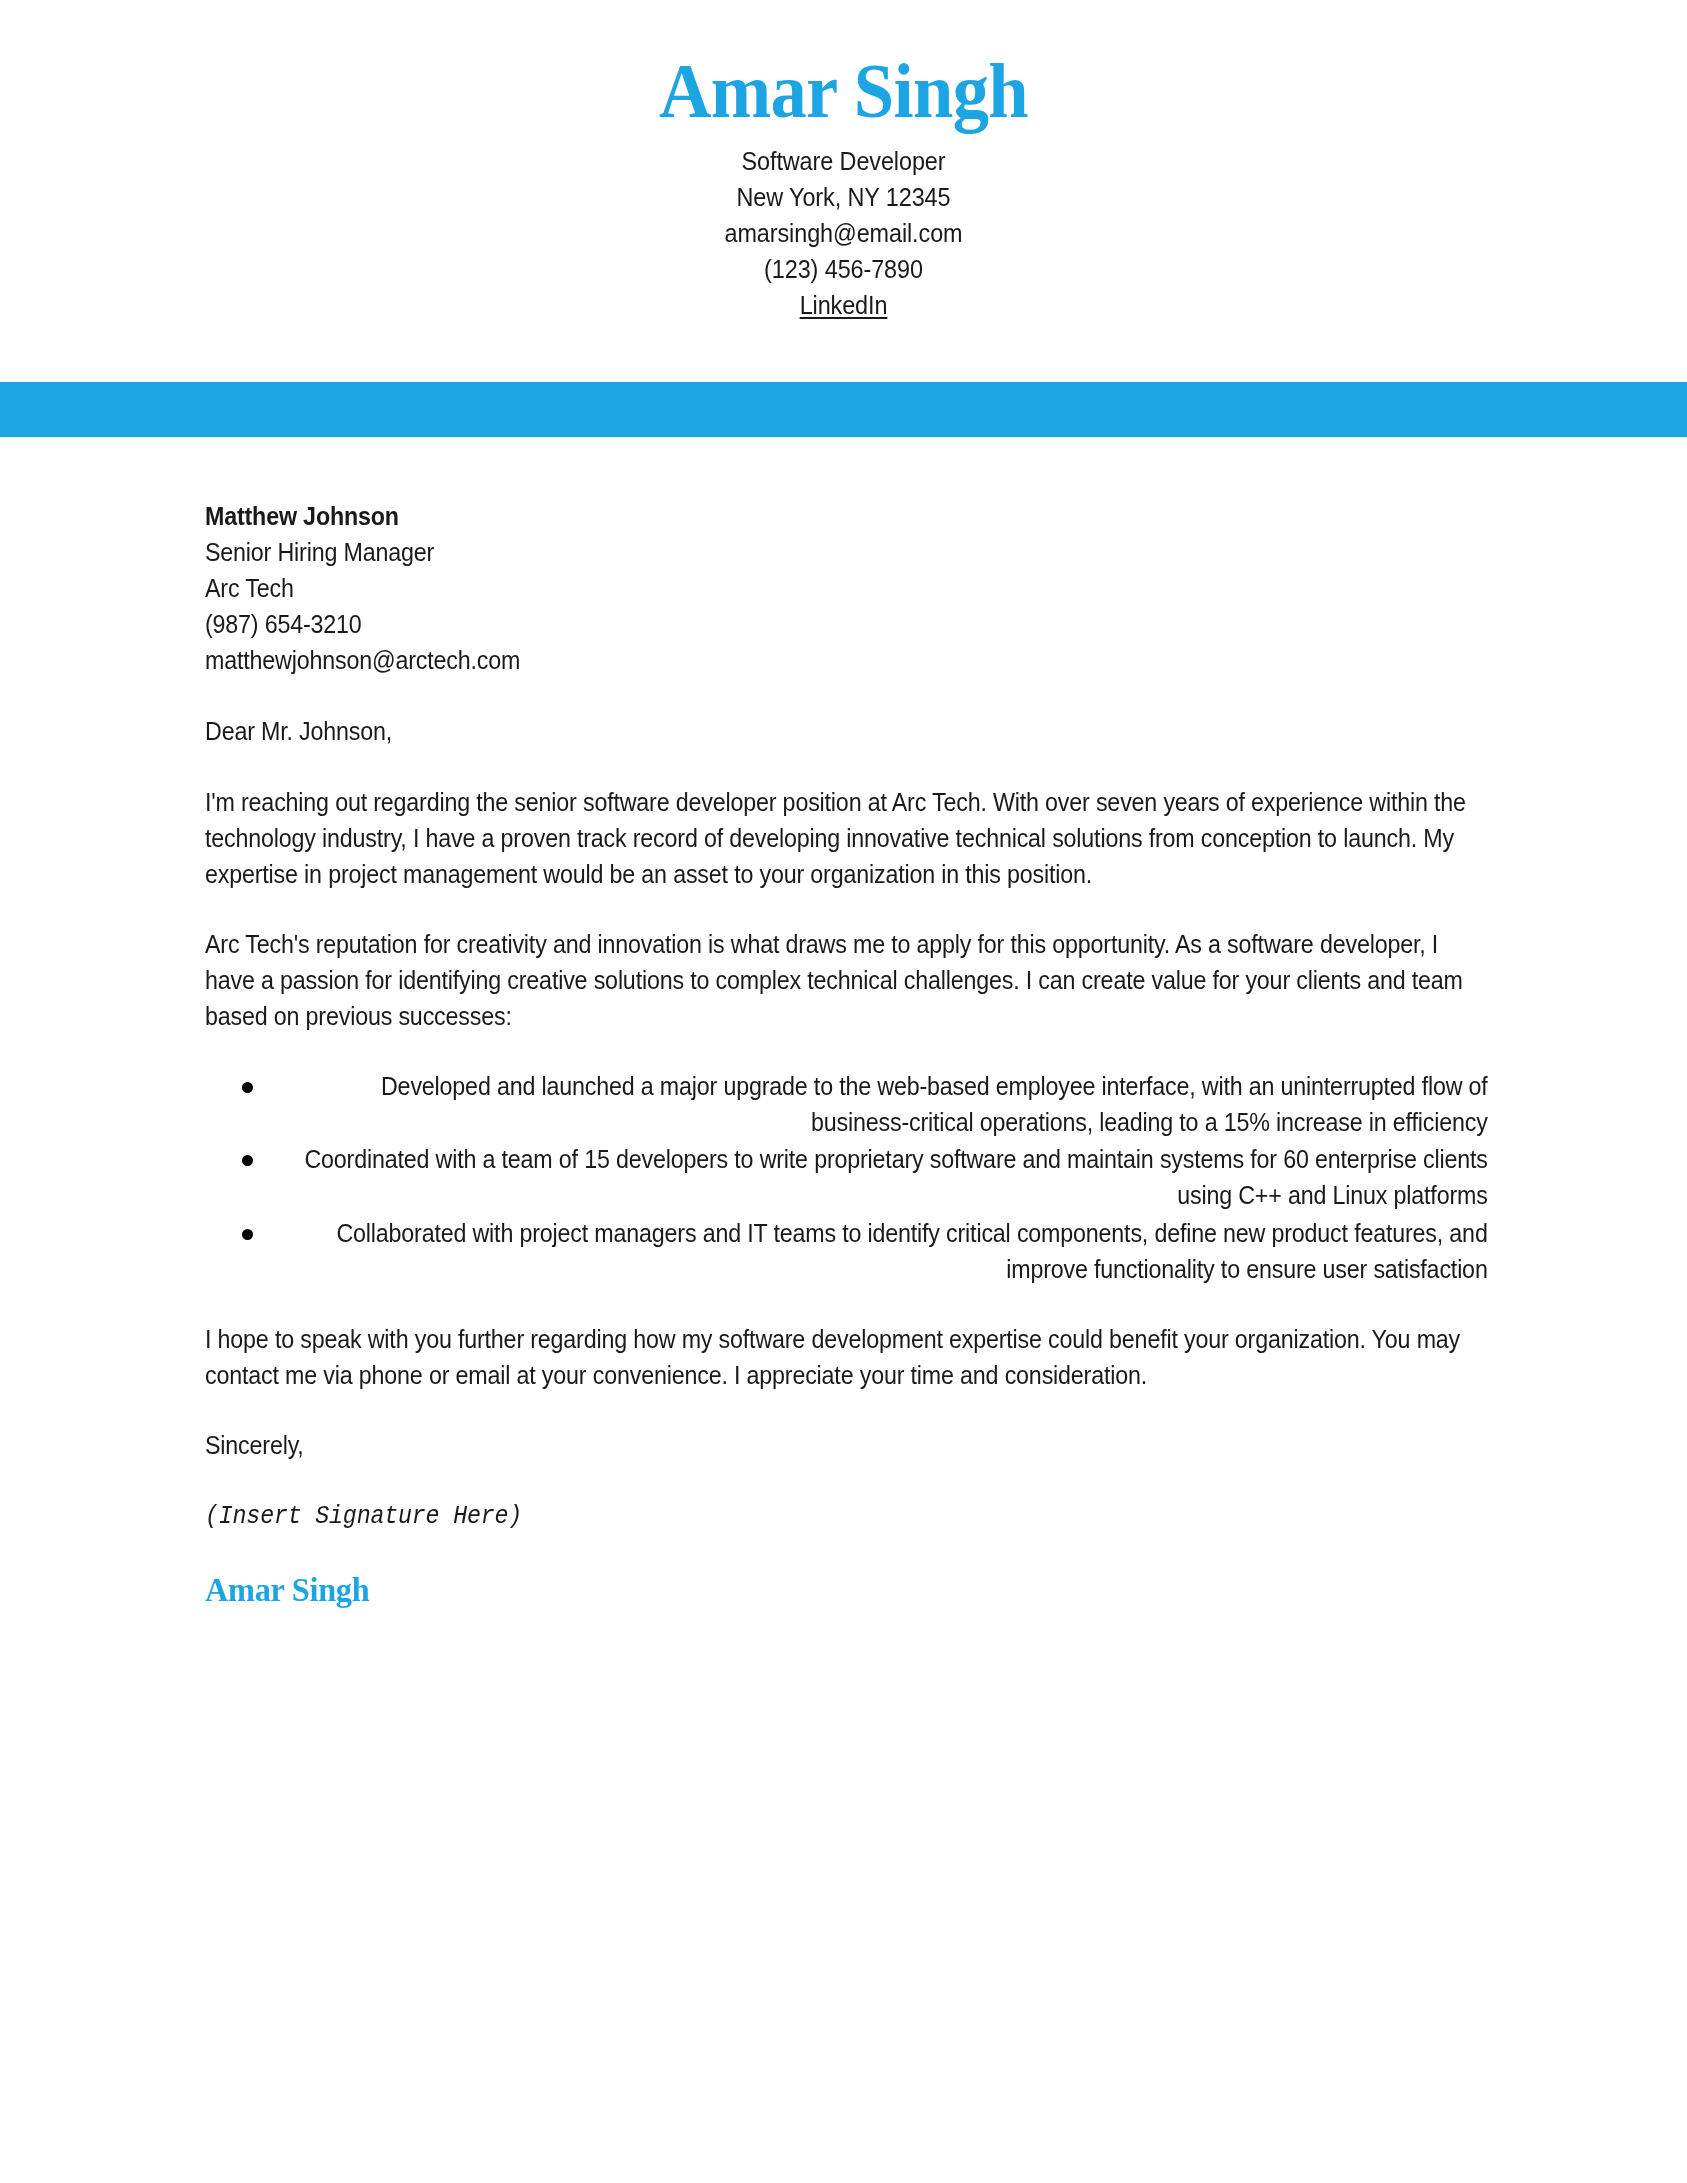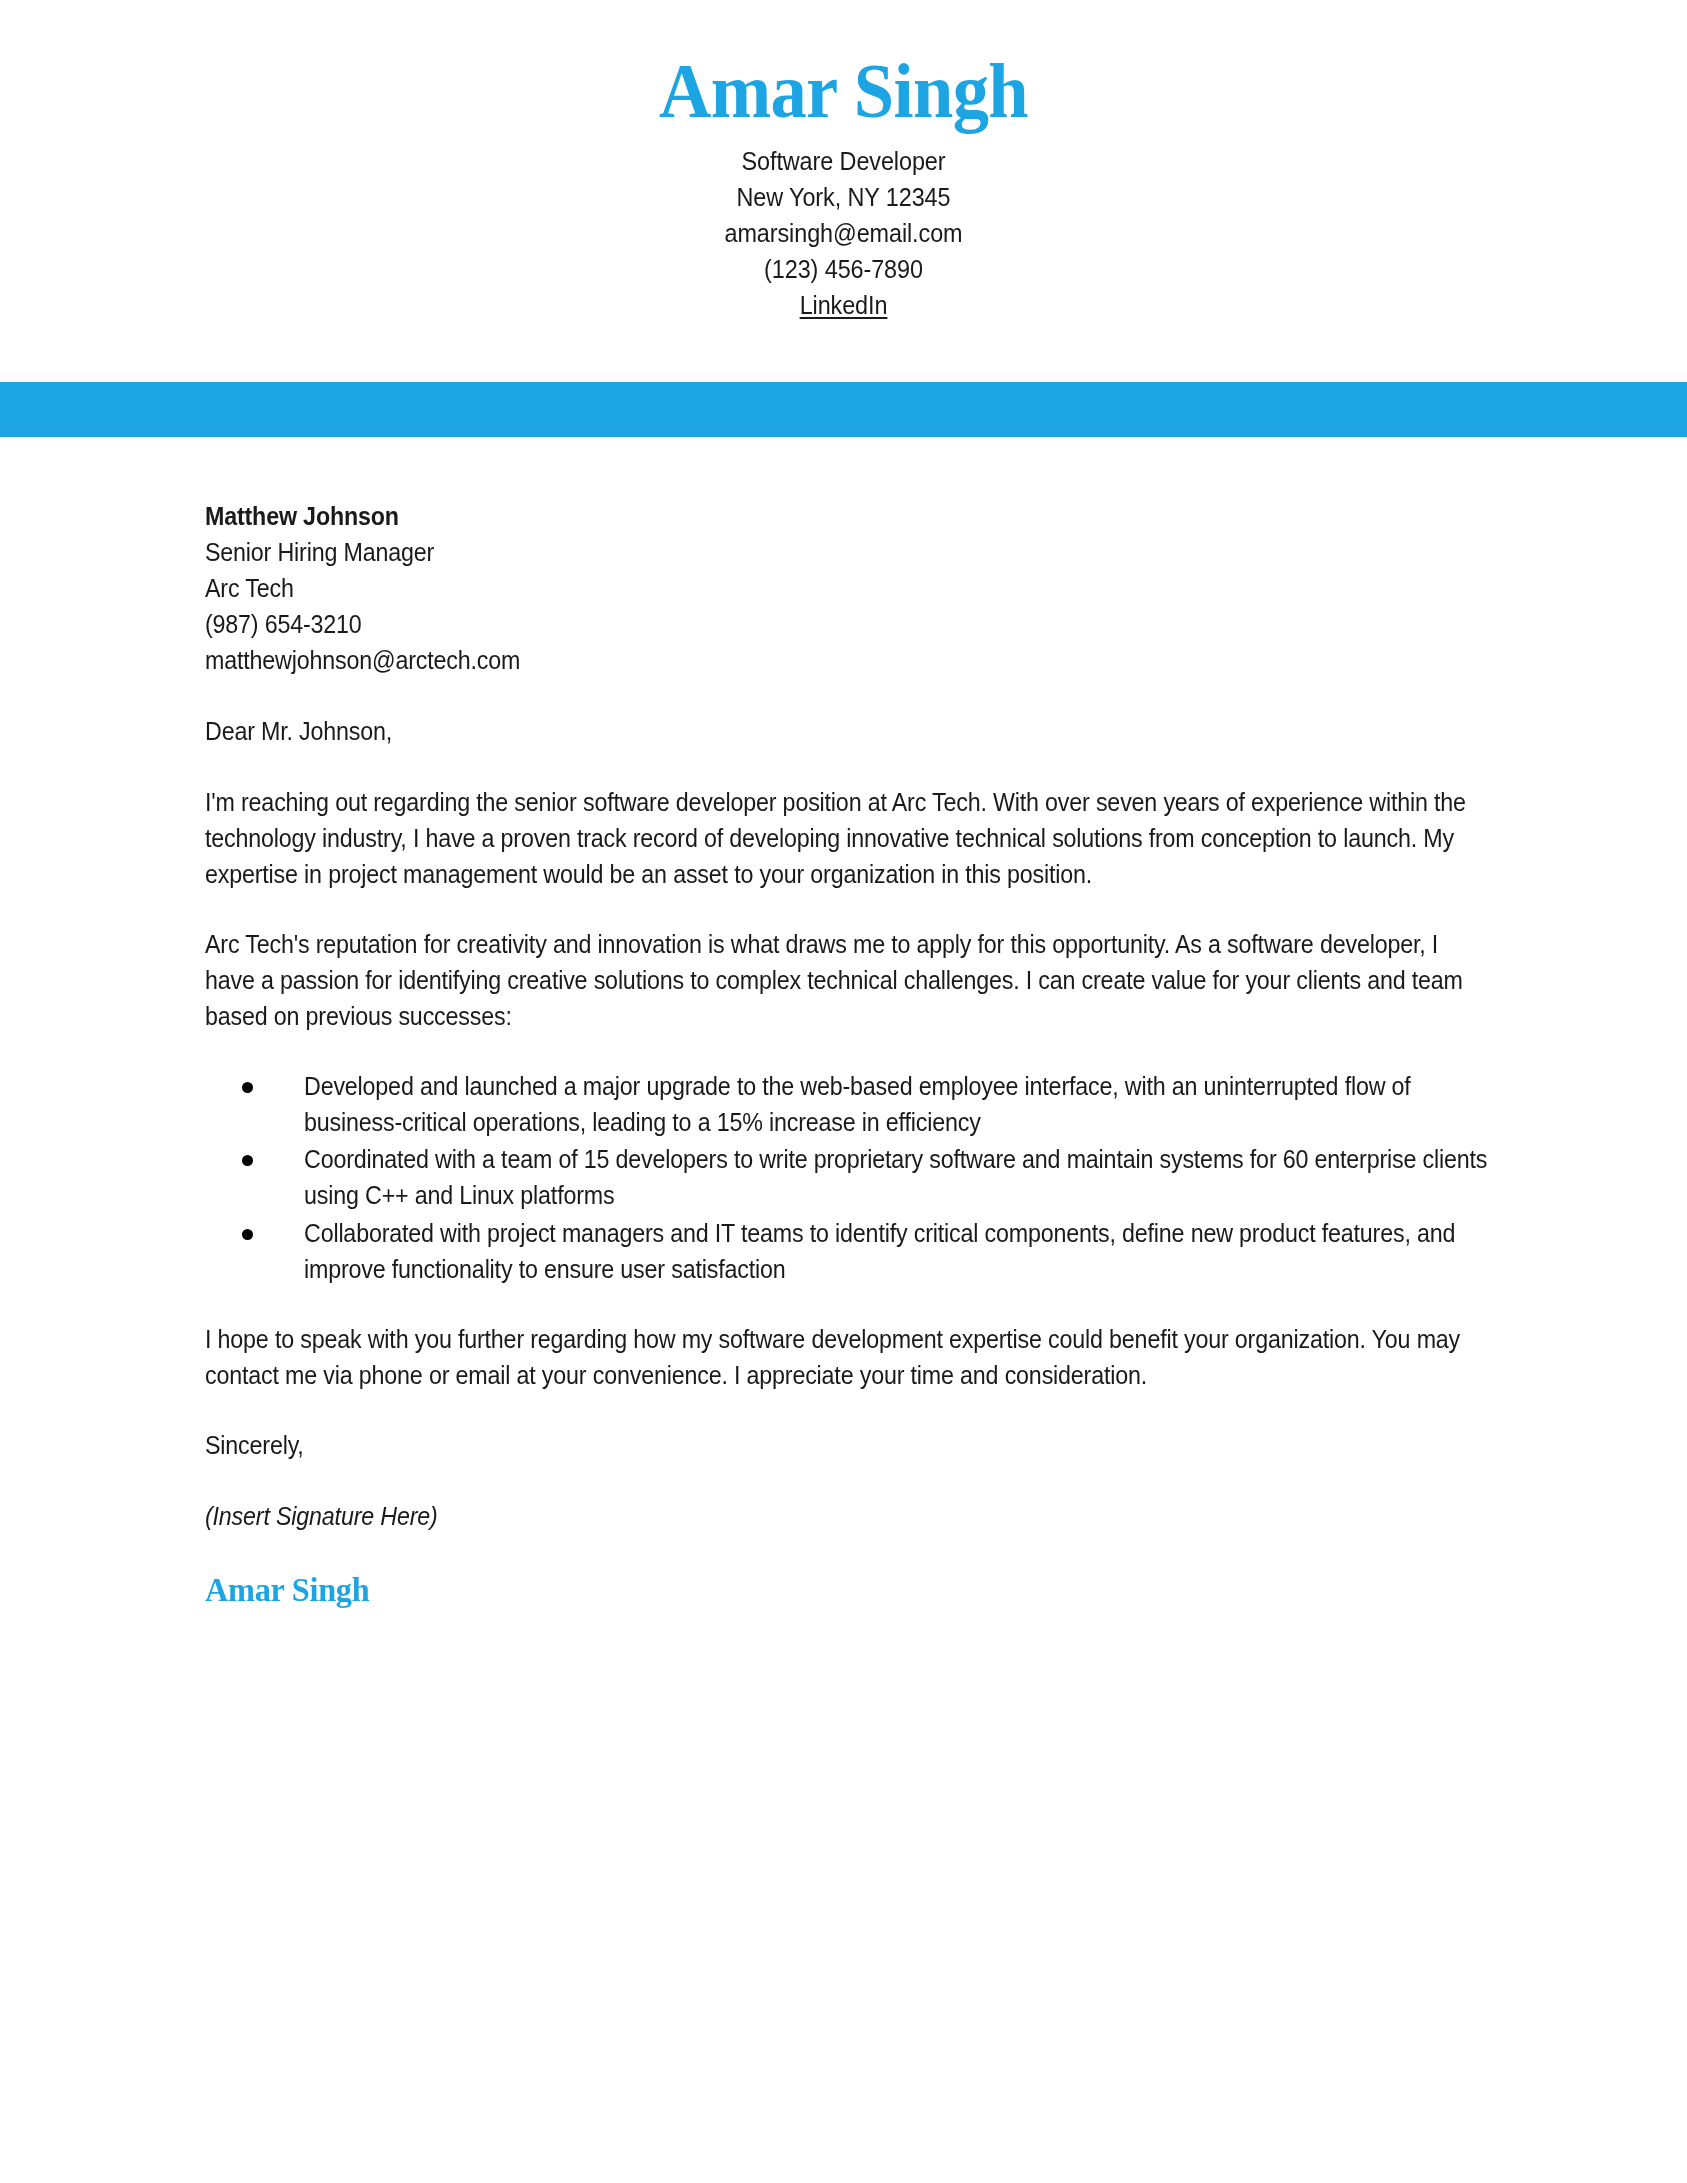--- a/index.html
+++ b/index.html
@@ -119,20 +119,21 @@
   .achievements-list {
     list-style: none;
     margin: 0 0 34px 0;
     padding: 0;
   }
 
   .achievement-item {
     position: relative;
     padding-left: 99px;
     margin: 0 0 1.3px 0;
+    text-align: right;
   }
 
   .achievement-item .bullet-dot {
     position: absolute;
     left: 37px;
     top: 14px;
     width: 11.2px;
     height: 11.2px;
     border-radius: 50%;
     background: #000000;
@@ -146,20 +147,21 @@
   }
 
   
   .closing-line {
     margin: 0 0 35px 0;
   }
 
   .signature-placeholder {
     font-style: italic;
     margin: 0 0 36px 0;
+    font-family: Liberation Mono, monospace;
   }
 
   .signature-name {
     font-family: "Liberation Serif", "DejaVu Serif", serif;
     font-weight: bold;
     font-size: 34px;
     line-height: 40px;
     color: #1CA5E2;
     letter-spacing: -0.3px;
     margin: 0;

